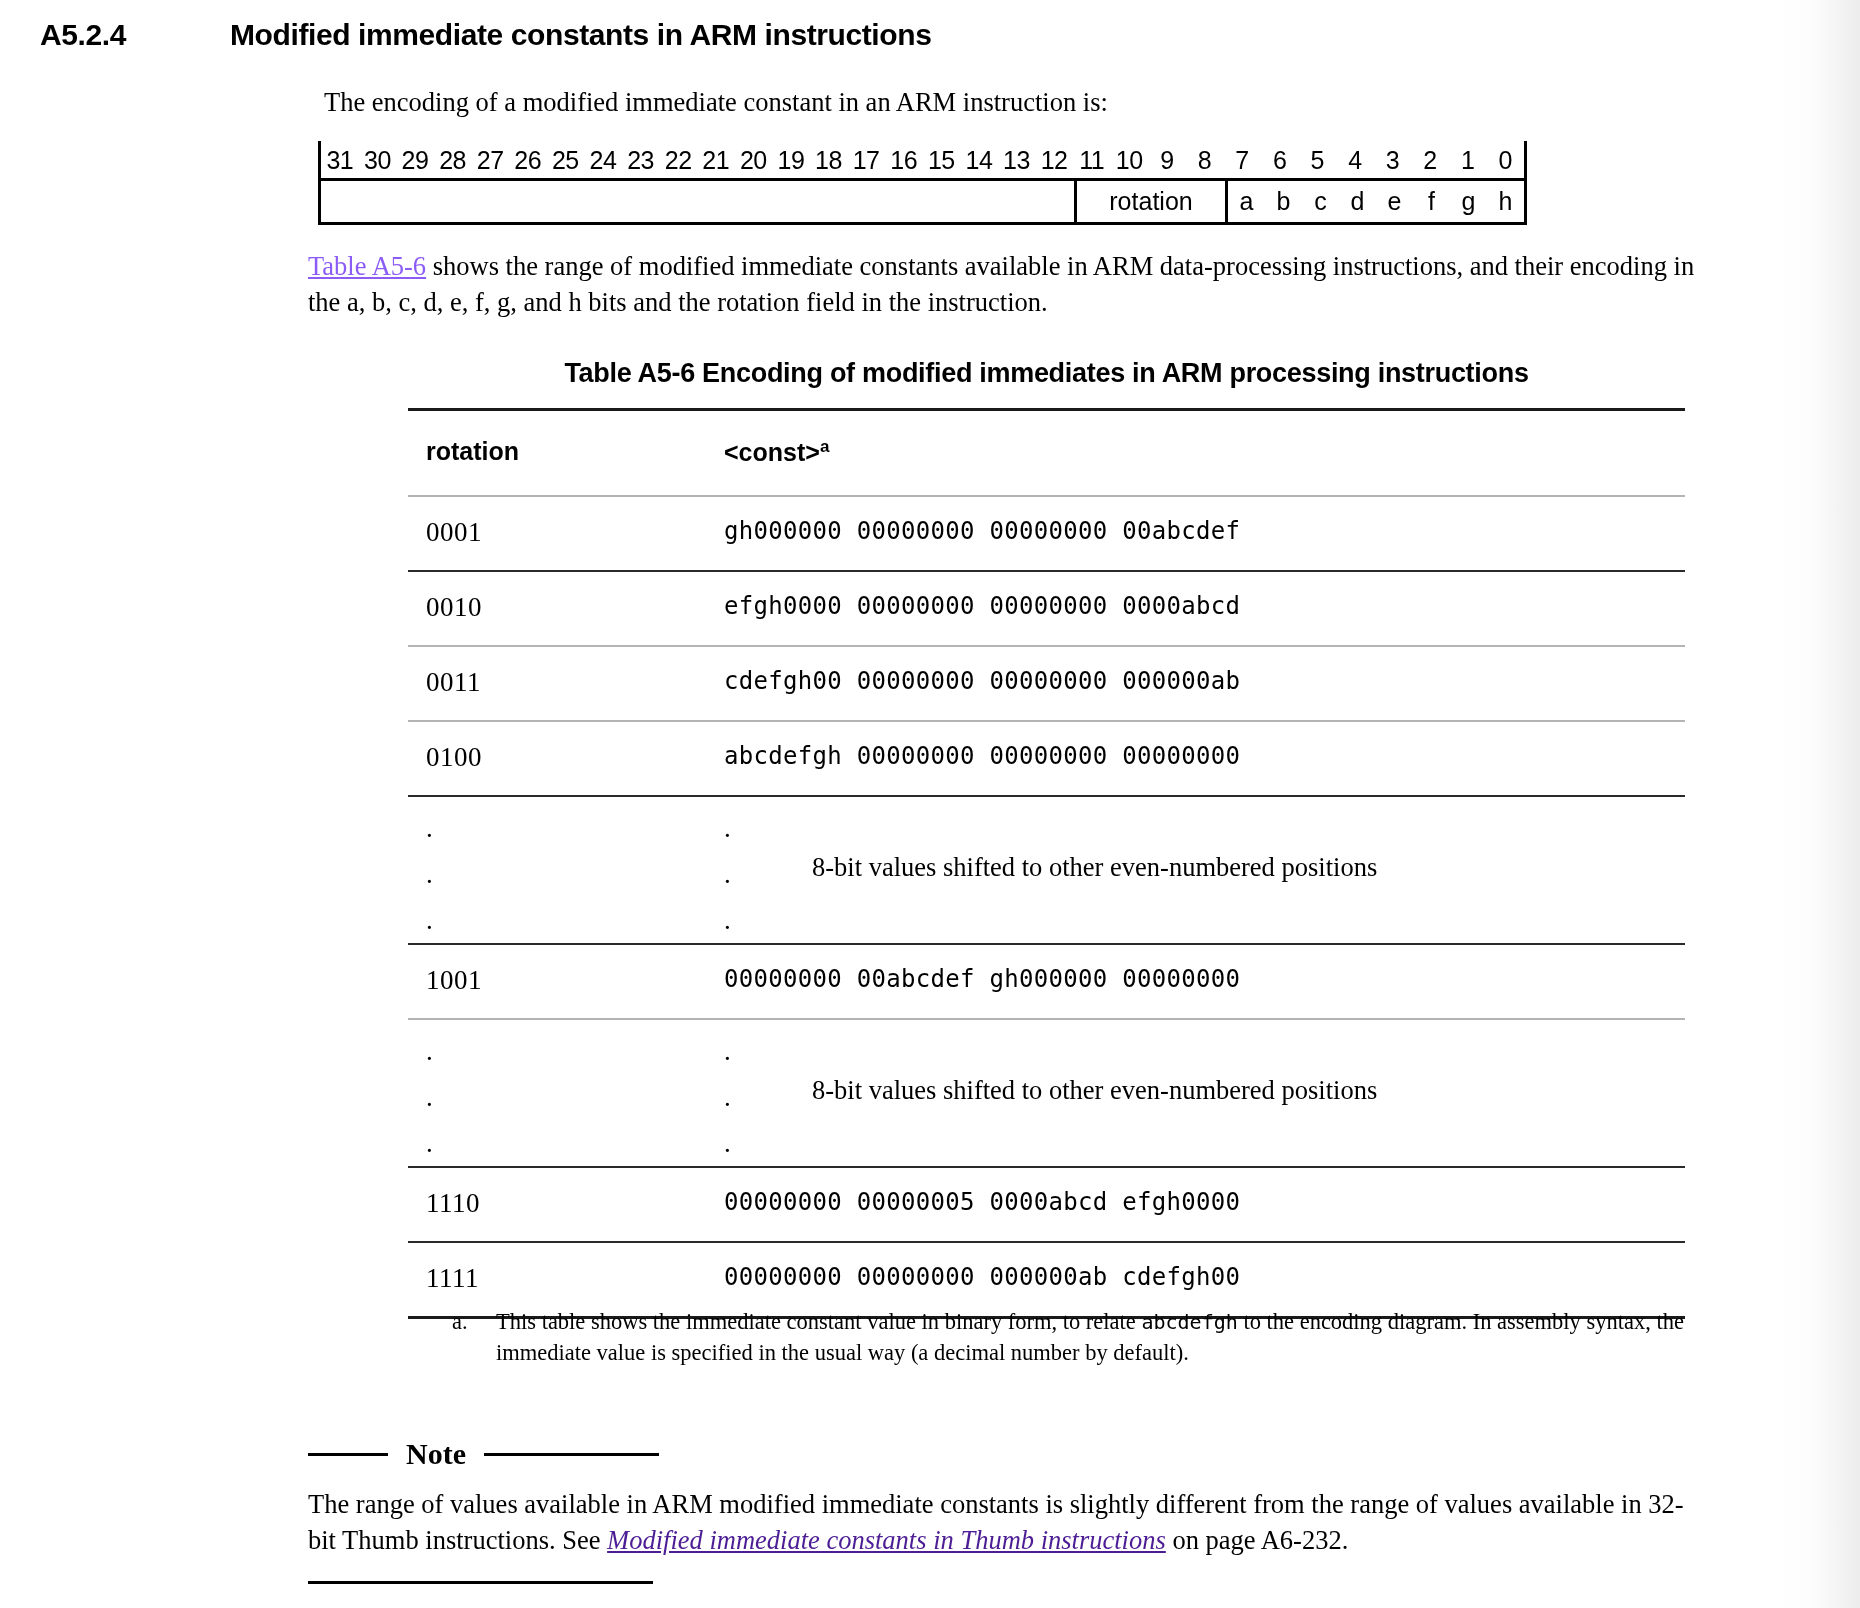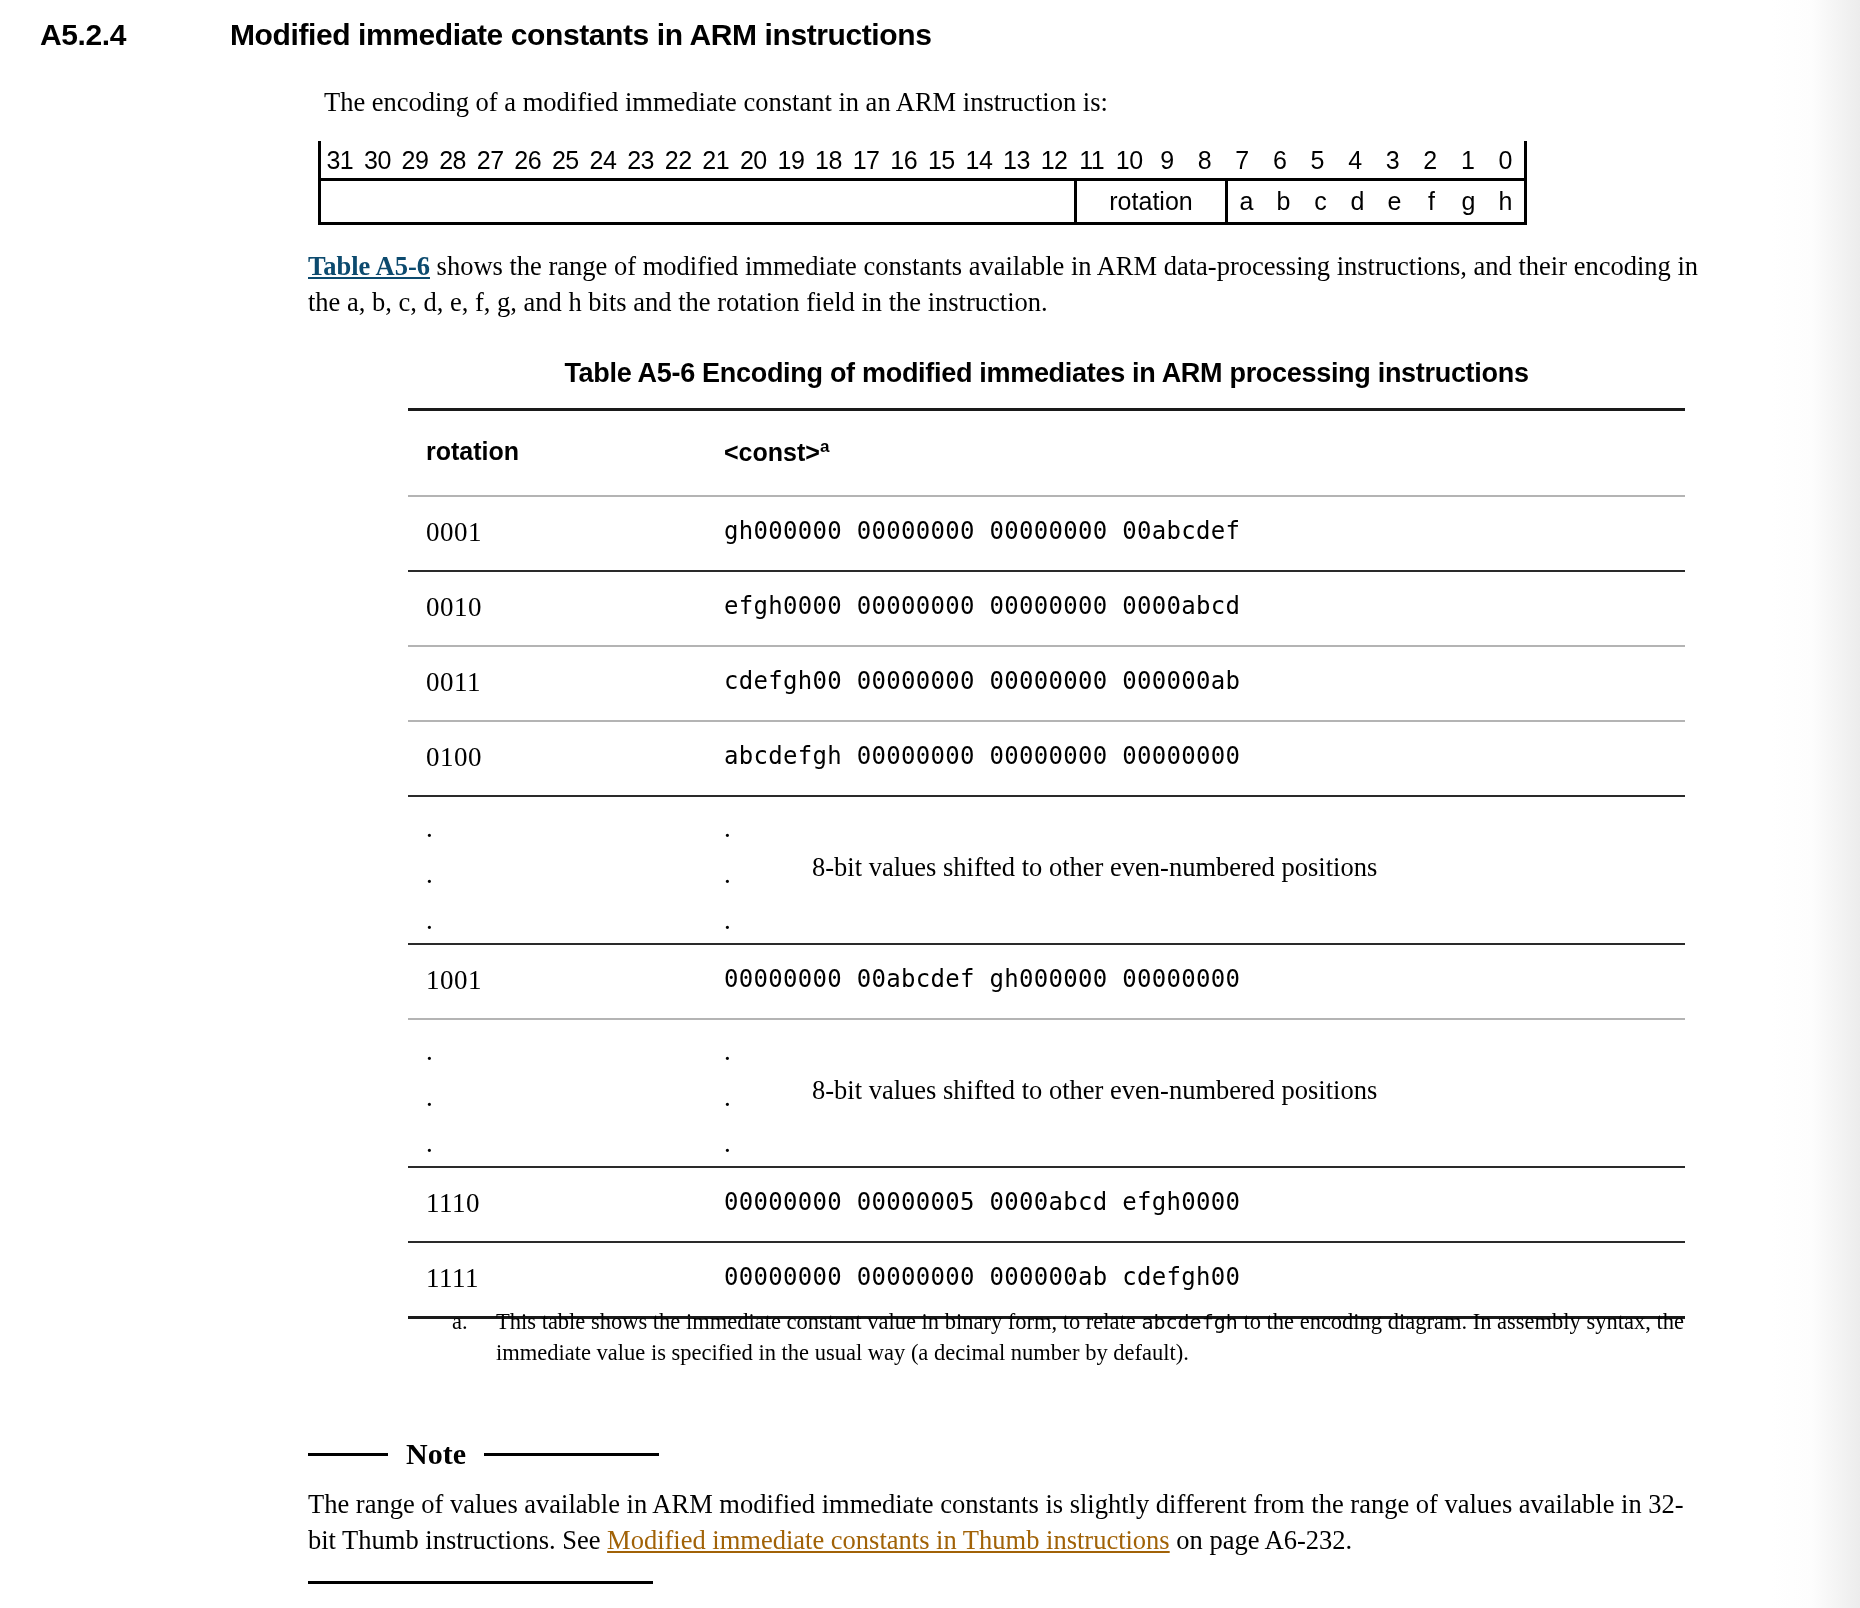--- a/index.html
+++ b/index.html
@@ -124,22 +124,22 @@
 
   
   .tableref-para {
     position: absolute;
     top: 248px;
     left: 308px;
     width: 1400px;
     font-size: 26.5px;
     line-height: 1.37;
   }
-  .xref { color: #0c4a6e; font-weight: bold; }
-  .xref-i { color: #a16207; }
+  .xref { color: #8b5cf6; }
+  .xref-i { color: #4c1d95; font-style: italic; }
 
   
   .table-caption {
     position: absolute;
     top: 358px;
     left: 408px;
     width: 1277px;
     text-align: center;
     font-family: "Liberation Sans", "DejaVu Sans", sans-serif;
     font-weight: bold;

